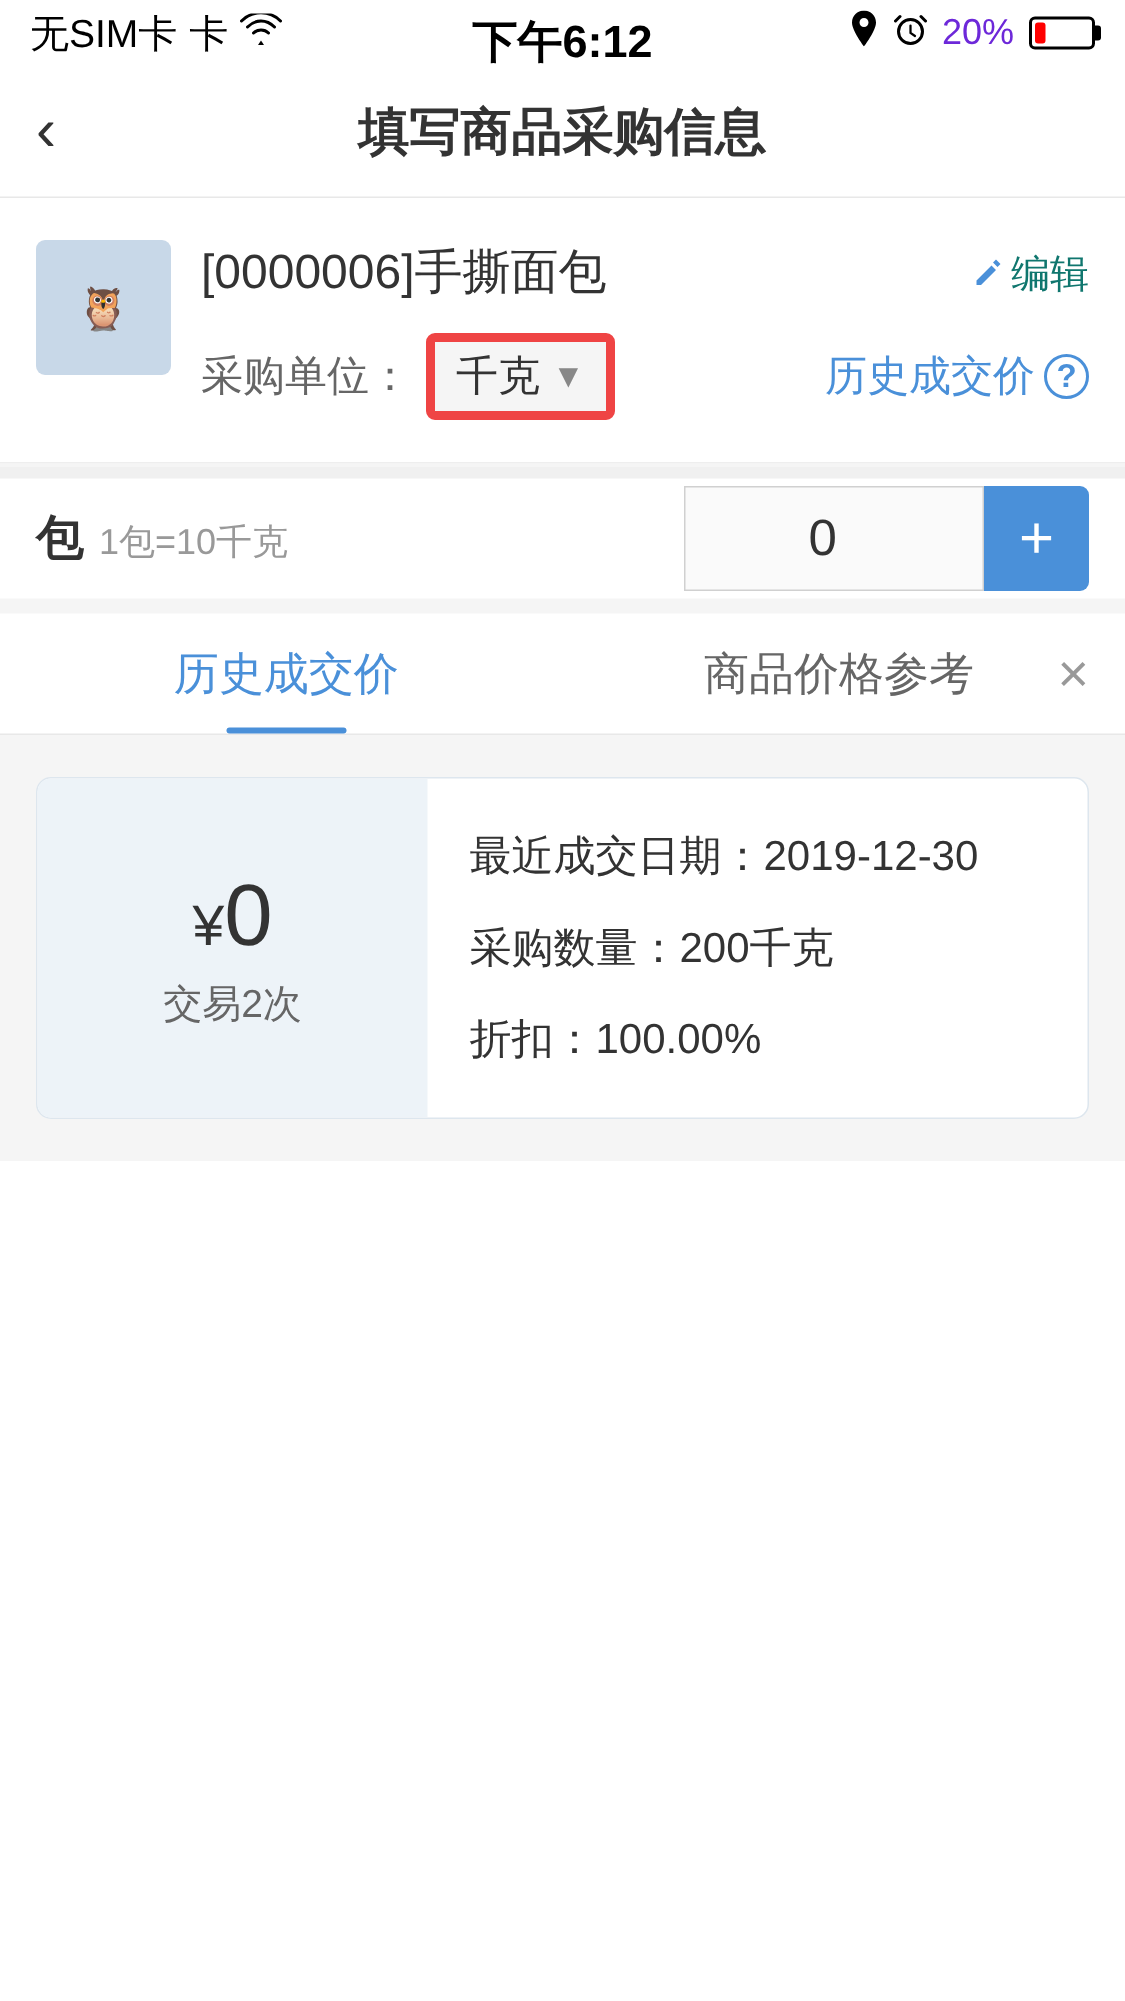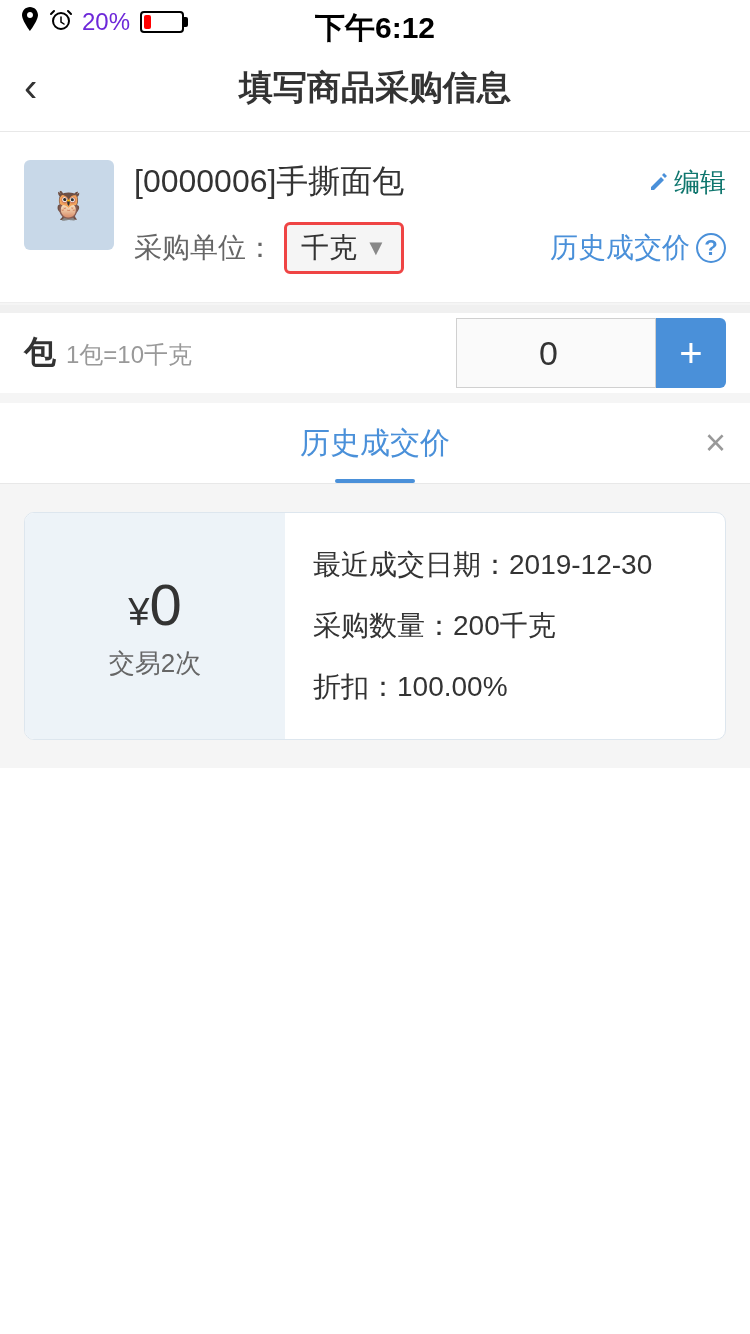--- a/index.html
+++ b/index.html
@@ -152,21 +152,21 @@
       align-items: center;
       justify-content: space-between;
     }
     .unit-label {
       font-size: 28px;
       color: #666;
     }
     .unit-select {
       display: flex;
       align-items: center;
-      border: 3px solid #ef4444;
+      border: 6px solid #ef4444;
       border-radius: 6px;
       padding: 4px 14px;
       background: #f5f5f5;
       font-size: 28px;
       color: #333;
       gap: 8px;
       cursor: pointer;
       margin-left: 10px;
     }
     .unit-select .arrow {
@@ -342,20 +342,32 @@
     .price-detail-row {
       font-size: 28px;
       color: #333;
       line-height: 1.6;
     }
   </style>
 </head>
 <body>
 
 <div class="status-bar">
+  <div class="status-left">
+    <span>无SIM卡</span>
+    <span>卡</span>
+    <span>
+      <svg width="28" height="22" viewBox="0 0 28 22" fill="none">
+        <path d="M14 18l2 3h-4l2-3z" fill="#000"></path>
+        <path d="M9 13c1.3-1.3 3-2 5-2s3.7.7 5 2" stroke="#000" stroke-width="2" fill="none" stroke-linecap="round"></path>
+        <path d="M5 9c2.4-2.4 5.7-4 9-4s6.6 1.6 9 4" stroke="#000" stroke-width="2" fill="none" stroke-linecap="round"></path>
+        <path d="M1 5c3.5-3.5 8.4-5.5 13-5.5S23.5 1.5 27 5" stroke="#000" stroke-width="2" fill="none" stroke-linecap="round"></path>
+      </svg>
+    </span>
+  </div>
   <div class="status-center">下午6:12</div>
   <div class="status-right">
     <span>
       <svg width="20" height="24" viewBox="0 0 20 24" fill="#000">
         <path d="M10 0C5.6 0 2 3.6 2 8c0 5.5 8 16 8 16s8-10.5 8-16c0-4.4-3.6-8-8-8zm0 11c-1.7 0-3-1.3-3-3s1.3-3 3-3 3 1.3 3 3-1.3 3-3 3z"></path>
       </svg>
     </span>
     <span>
       <svg width="22" height="22" viewBox="0 0 22 22" fill="#000">
         <circle cx="11" cy="13" r="8" stroke="#000" stroke-width="2" fill="none"></circle>
@@ -419,20 +431,23 @@
     <div class="qty-plus">+</div>
   </div>
 </div>
 
 <div class="tabs-section">
   <div class="tabs-header">
     <div class="tab-item">
       <span class="tab-label">历史成交价</span>
       <div class="tab-underline"></div>
     </div>
+    <div class="tab-item">
+      <span class="tab-label inactive">商品价格参考</span>
+    </div>
     <span class="tab-close">×</span>
   </div>
 </div>
 
 <div class="price-card">
   <div class="price-card-left">
     <div class="price-amount">
       <span class="currency">¥</span><span>0</span>
     </div>
     <div class="price-trade-count">交易2次</div>

